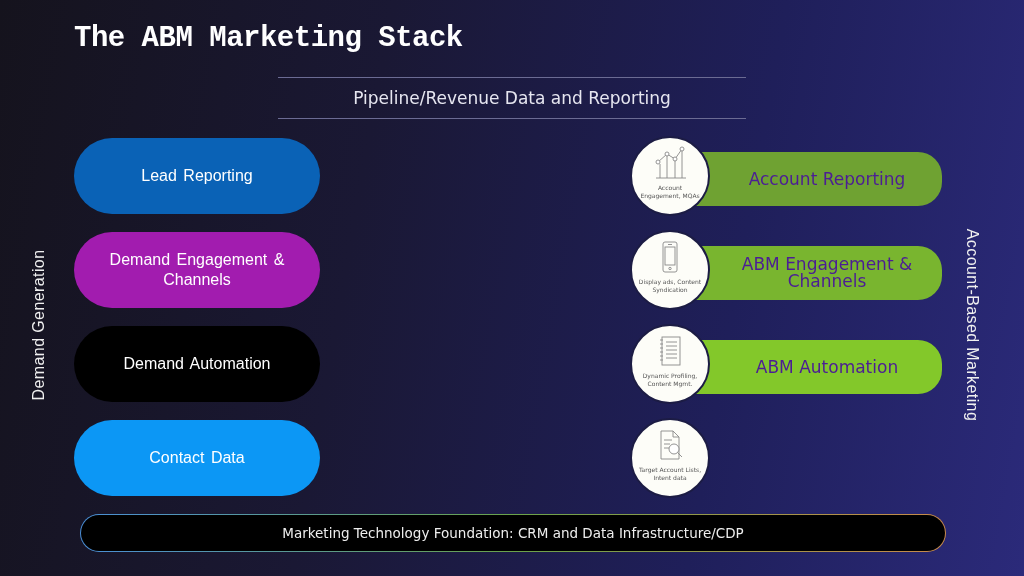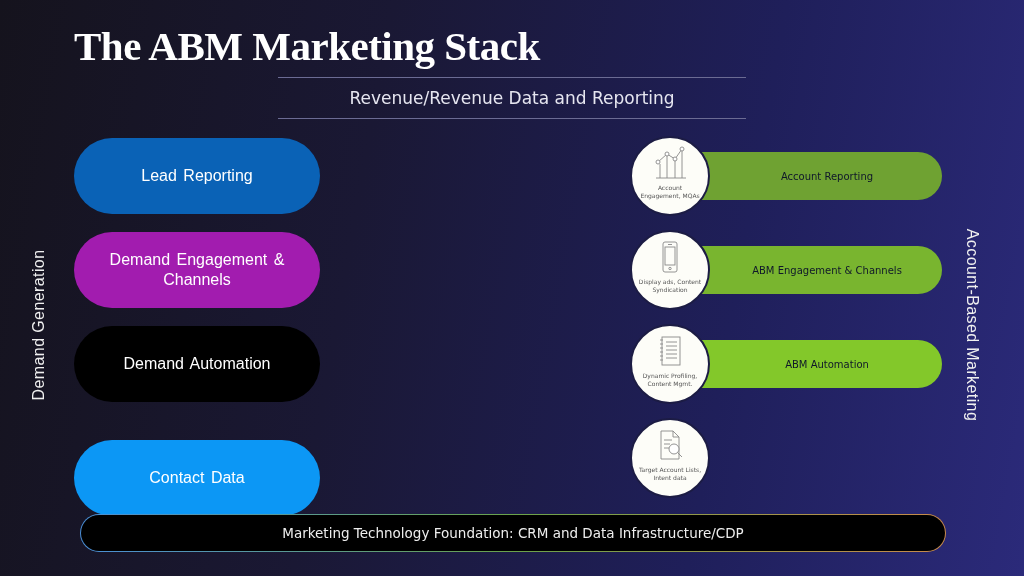--- a/index.html
+++ b/index.html
@@ -5,22 +5,22 @@
   * { box-sizing: border-box; margin: 0; padding: 0; }
   html, body { width: 1024px; height: 576px; overflow: hidden; }
   body {
     position: relative;
     font-family: "Liberation Sans", sans-serif;
     background: linear-gradient(100deg, #15131d 0%, #1a1834 35%, #1f1f5a 70%, #2b2a7a 100%);
     color: #fff;
   }
   .title {
     position: absolute; left: 74px; top: 22px;
-    font-family: Liberation Serif, serif; font-weight: bold;
-    font-size: 41px; letter-spacing: -0.5px; color: #fff;
+    font-family: Liberation Mono, monospace; font-weight: bold;
+    font-size: 29px; letter-spacing: -0.5px; color: #fff;
   }
   .rule { position: absolute; left: 278px; width: 468px; height: 1px; background: #6b6b93; }
   .rule.top { top: 77px; }
   .rule.bottom { top: 118px; }
   .subtitle {
     position: absolute; left: 278px; width: 468px; top: 88px;
     text-align: center; font-family: "DejaVu Sans", sans-serif; font-size: 17px; color: #e6e6f0;
   }
   .vlabel-left {
     position: absolute; left: 39px; top: 325px;
@@ -33,24 +33,24 @@
     white-space: nowrap; font-size: 16px; color: #f0f0f0; letter-spacing: 0.4px;
   }
   .pill-blue {
     position: absolute; left: 74px; width: 246px; height: 76px;
     border-radius: 38px; display: flex; align-items: center; justify-content: center;
     text-align: center; font-size: 16px; line-height: 20px; color: #fff; padding: 0 24px;
     word-spacing: 2px;
   }
   .green-row { position: absolute; left: 630px; width: 312px; height: 80px; }
   .green-pill {
-    position: absolute; left: 44px; right: 0; top: 16px; height: 48px;
+    position: absolute; left: 44px; right: 0; top: 16px; height: 54px;
     border-radius: 0 24px 24px 0; display: flex; align-items: center; justify-content: center;
-    text-align: center; font-family: "DejaVu Sans", sans-serif; font-size: 10px; line-height: 17px;
-    color: #0f172a; padding-left: 38px;
+    text-align: center; font-family: "DejaVu Sans", sans-serif; font-size: 17px; line-height: 17px;
+    color: #4c1d95; padding-left: 38px;
   }
   .circle {
     position: absolute; left: 0; top: 0; width: 80px; height: 80px; border-radius: 50%;
     background: #fdfdf8; border: 2px solid #1c1c44;
     display: flex; flex-direction: column; align-items: center; justify-content: flex-start;
     padding-top: 8px;
   }
   .circle svg { width: 36px; height: 36px; }
   .circle-caption {
     font-family: "DejaVu Sans", sans-serif; font-size: 6px; line-height: 8px;
@@ -64,30 +64,30 @@
     background-origin: border-box; background-clip: padding-box, border-box;
     display: flex; align-items: center; justify-content: center;
     font-family: "DejaVu Sans", sans-serif; font-size: 13.5px; color: #eee;
   }
 </style>
 </head>
 <body>
 
 <div class="title">The ABM Marketing Stack</div>
 <div class="rule top"></div>
-<div class="subtitle">Revenue/Revenue Data and Reporting</div>
+<div class="subtitle">Pipeline/Revenue Data and Reporting</div>
 <div class="rule bottom"></div>
 
 <div class="vlabel-left">Demand Generation</div>
 <div class="vlabel-right">Account-Based Marketing</div>
 
 <div class="pill-blue" style="top: 138px; background: rgb(10, 98, 182);">Lead Reporting</div>
 <div class="pill-blue" style="top: 232px; background: #a21caf;">Demand Engagement &amp; Channels</div>
 <div class="pill-blue" style="top: 326px; background: #000000;">Demand Automation</div>
-<div class="pill-blue" style="top: 440px; background: rgb(12, 151, 245);">Contact Data</div>
+<div class="pill-blue" style="top: 420px; background: rgb(12, 151, 245);">Contact Data</div>
 
 <div class="green-row" style="top:136px">
   <div class="green-pill" style="background: rgb(111, 162, 50);">Account Reporting</div>
   <div class="circle">
     <svg viewBox="0 0 36 36" fill="none" stroke="#888" stroke-width="0.9">
       <line x1="4" y1="32" x2="34" y2="32"></line>
       <line x1="8" y1="18" x2="8" y2="32"></line>
         <line x1="15" y1="10" x2="15" y2="32"></line>
       <line x1="23" y1="14" x2="23" y2="32"></line>
         <line x1="30" y1="4" x2="30" y2="32"></line>

